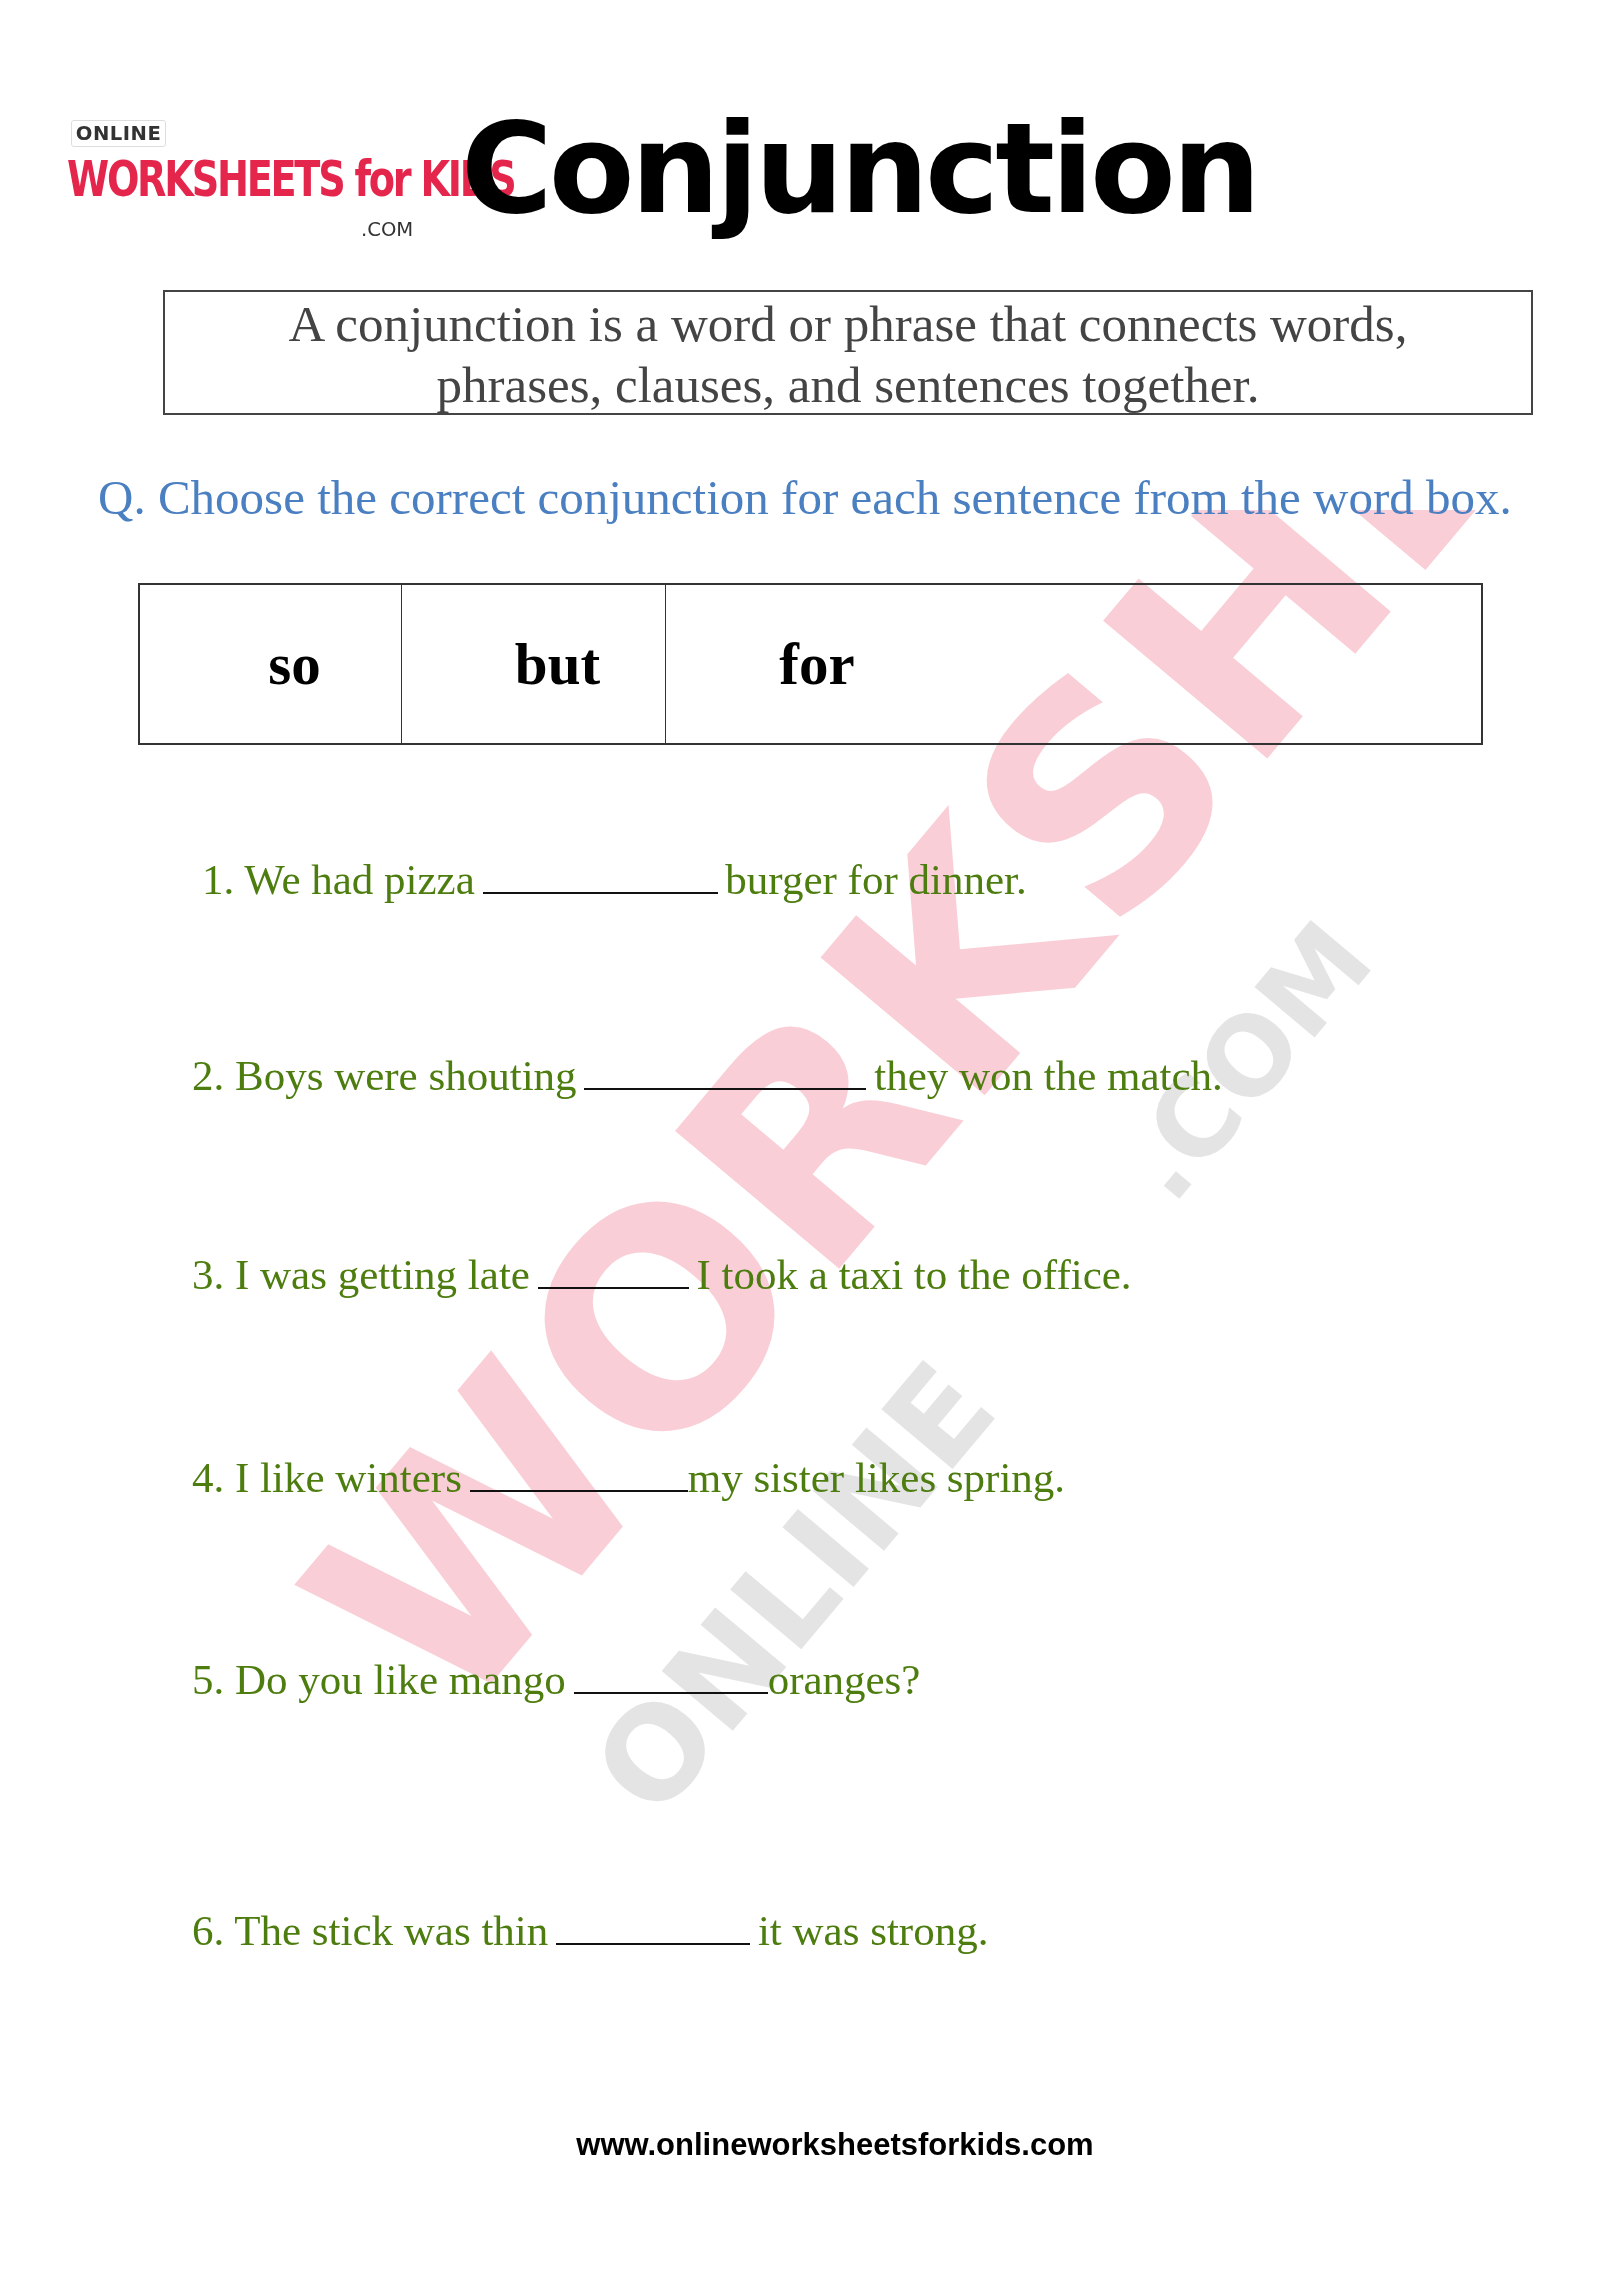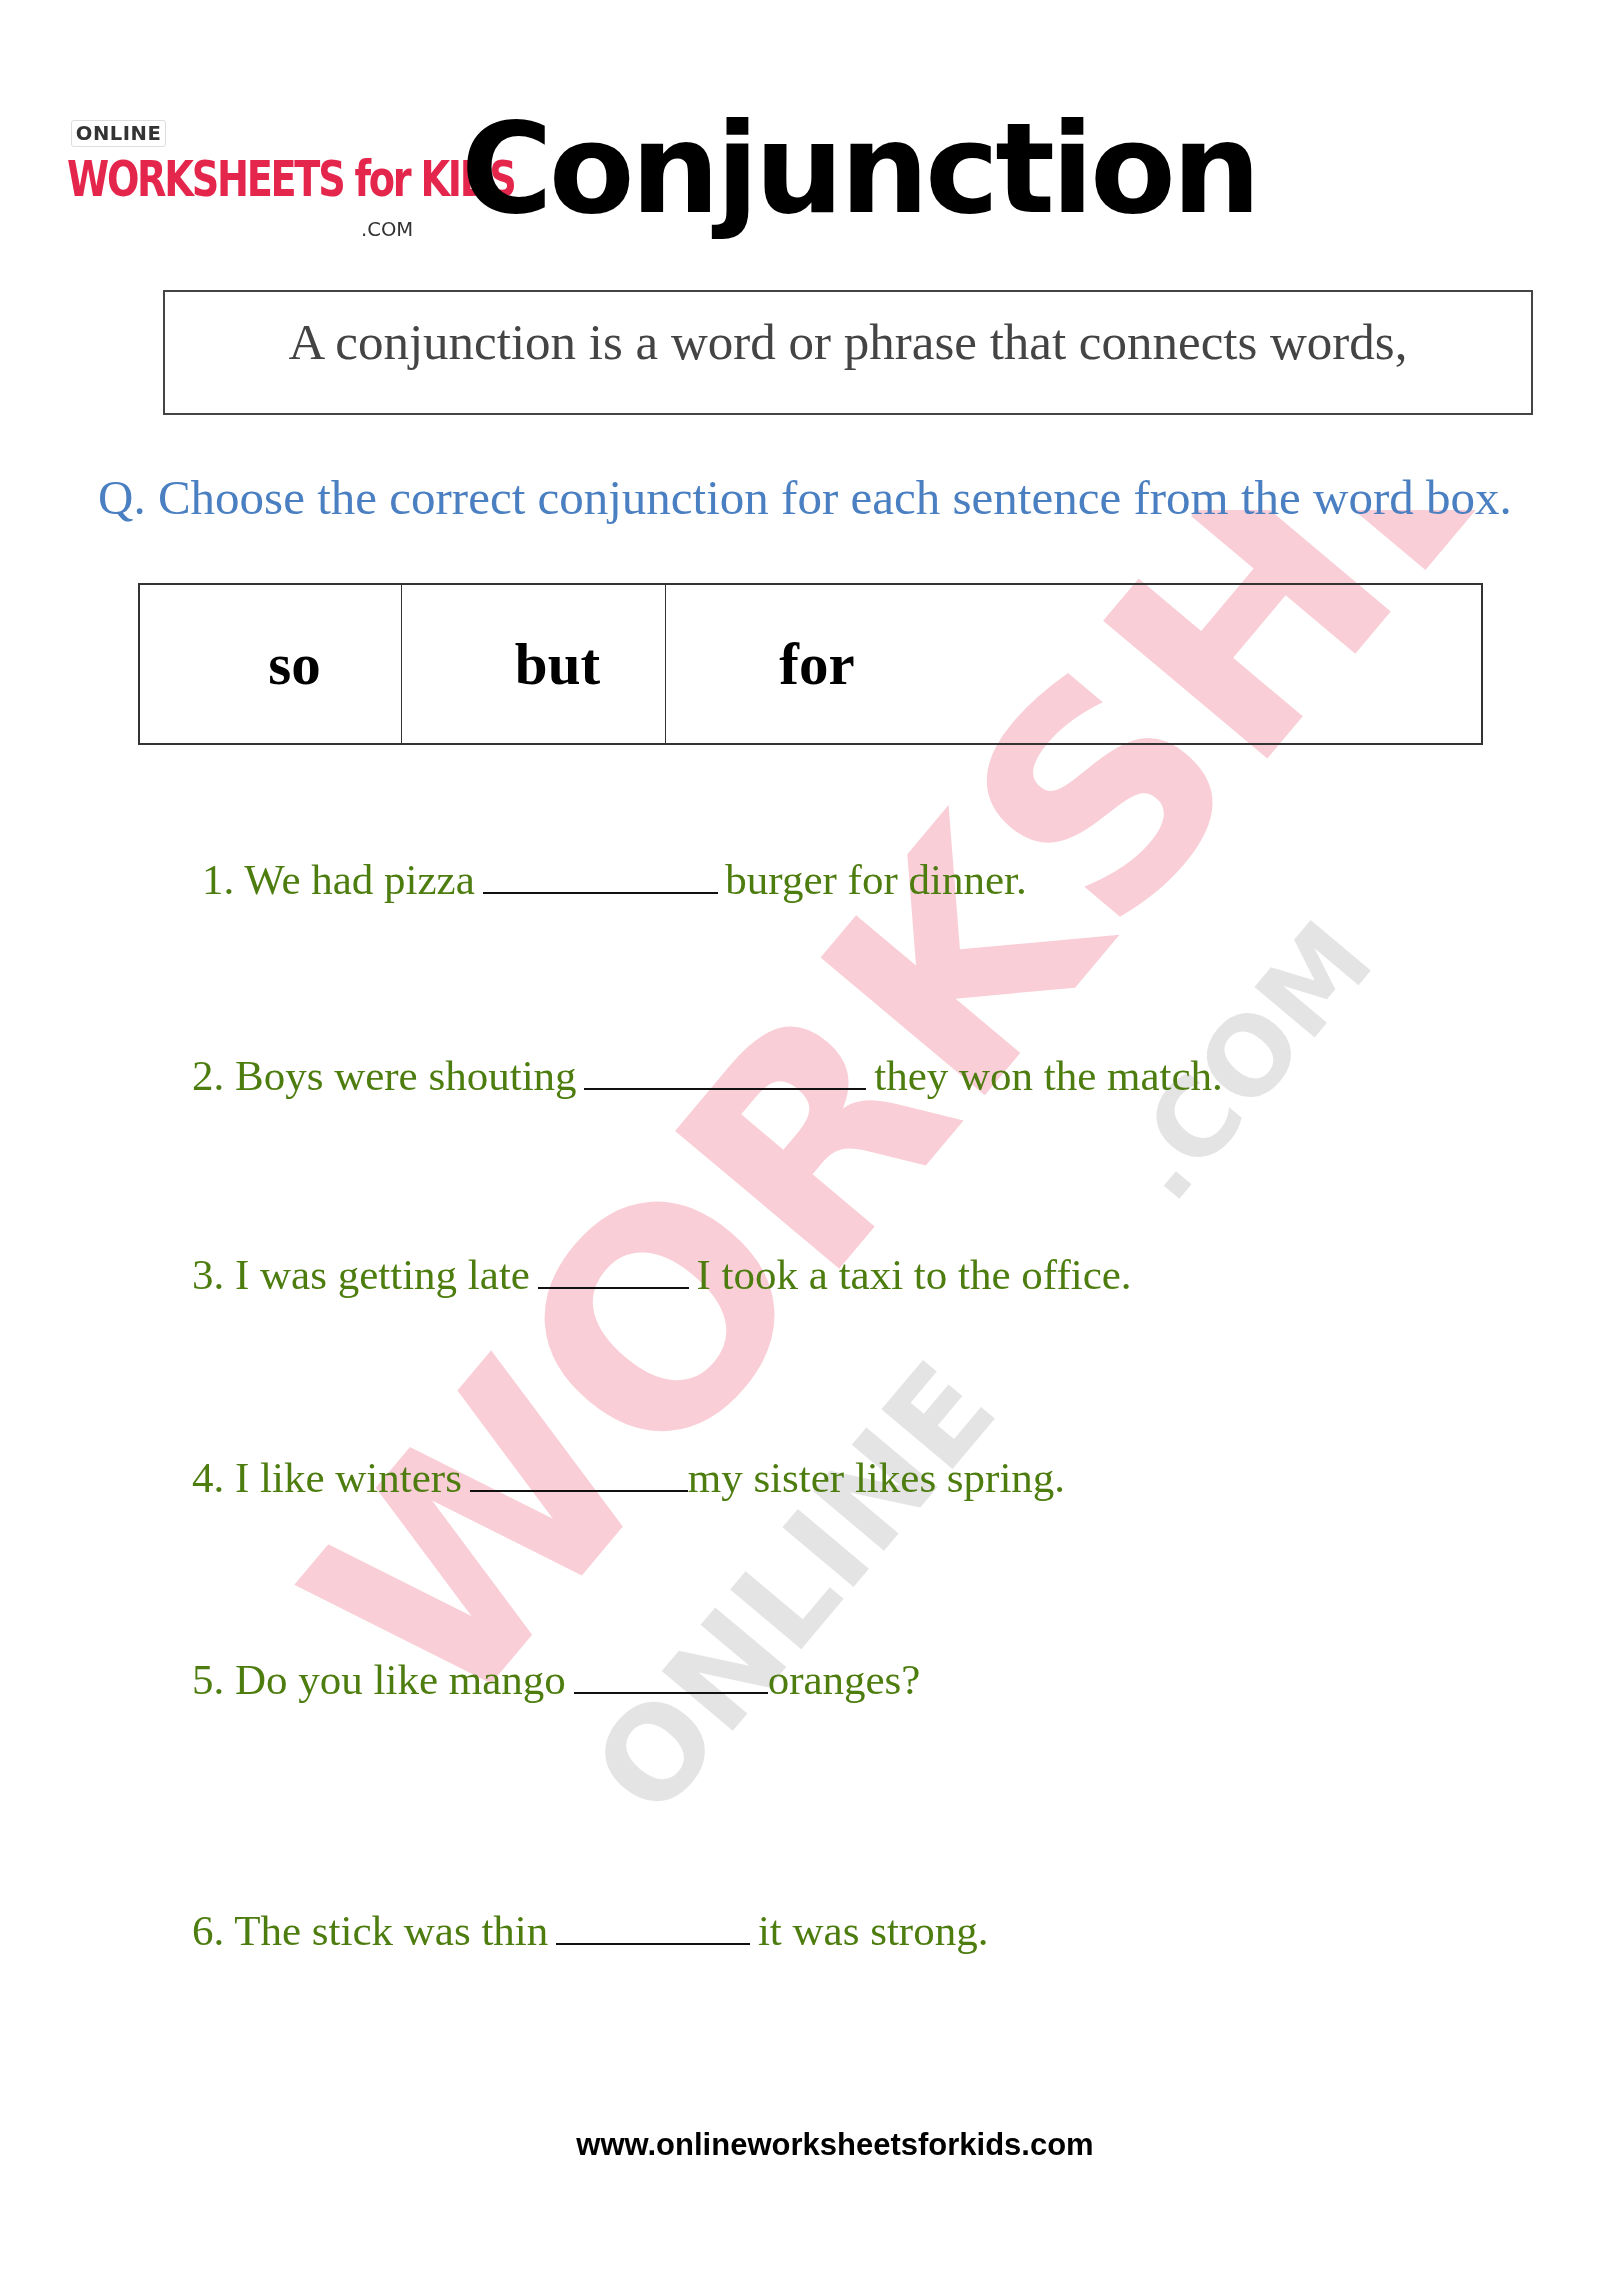--- a/index.html
+++ b/index.html
@@ -6,21 +6,21 @@
   body { width: 1621px; height: 2293px; position: relative; overflow: hidden; font-family: "Liberation Serif", serif; }
   .abs { position: absolute; }
   
   .watermark { position: absolute; left: 59px; top: 510px; width: 1529px; height: 1372px; pointer-events: none; }
   
   .logo { left: 67px; top: 120px; width: 363px; height: 127px; }
   .logo-online { position: absolute; left: 3.9px; top: 0; font-family: "DejaVu Sans", sans-serif; font-weight: bold; font-size: 19.6px; color: #333; border: 1px solid #ddd; padding: 1px 3.9px; border-radius: 2.9px; letter-spacing: 0.5px; }
   .logo-main { position: absolute; left: 0; top: 31px; font-family: "DejaVu Sans", sans-serif; font-weight: bold; font-size: 49px; color: #e5264c; letter-spacing: -2.9px; transform: scaleX(0.78); transform-origin: left top; white-space: nowrap; }
   .logo-com { position: absolute; left: 294px; top: 98px; font-family: "DejaVu Sans", sans-serif; font-size: 19.6px; color: #333; }
   .title { left: 461px; top: 106px; font-family: "DejaVu Sans", sans-serif; font-weight: bold; font-size: 125px; letter-spacing: -3.9px; color: #000; line-height: 1; white-space: nowrap; }
-  .defbox { left: 163px; top: 290px; width: 1370px; height: 125px; border: 2px solid #444; box-sizing: border-box; text-align: center; color: #444; font-size: 51px; line-height: 61px; padding-top: 20px; }
+  .defbox { left: 163px; top: 290px; width: 1370px; height: 125px; border: 2px solid #444; box-sizing: border-box; text-align: center; color: #444; font-size: 51px; line-height: 61px; padding-top: 2px; }
   .question { left: 98px; top: 469px; font-size: 49px; color: #4a7fc1; white-space: nowrap; }
   .wordbox { left: 138px; top: 583px; width: 1345px; height: 162px; border: 2px solid #333; box-sizing: border-box; display: flex; }
   .wordbox .cell { border-right: 1.5px solid #333; display: flex; align-items: center; justify-content: center; font-weight: bold; font-size: 59px; color: #000; padding-left: 48px; }
   .wordbox .cell:last-child { border-right: none; }
   .sentence { left: 192px; font-size: 43px; color: #4d7c0f; white-space: nowrap; }
   .blank { display: inline-block; border-bottom: 2px solid #111; height: 1px; vertical-align: baseline; margin: 0 7.8px; }
   .footer { left: 549px; top: 2127px; width: 572px; text-align: center; font-family: "Liberation Sans", sans-serif; font-weight: bold; font-size: 31px; color: #000; }
 </style>
 </head>
 <body>
@@ -36,20 +36,21 @@
 <div class="abs logo">
   <span class="logo-online">ONLINE</span>
   <span class="logo-main">WORKSHEETS for KIDS</span>
   <span class="logo-com">.COM</span>
 </div>
 
 <div class="abs title">Conjunction</div>
 
 <div class="abs defbox">
   <div>A conjunction is a word or phrase that connects words,</div>
+  <div>phrases, clauses, and sentences together.</div>
 </div>
 
 <div class="abs question">Q. Choose the correct conjunction for each sentence from the word box.</div>
 
 <div class="abs wordbox">
   <div class="cell" style="width:213px">so</div>
   <div class="cell" style="width:215px">but</div>
   <div class="cell" style="width:206px">for</div>
 </div>
 

